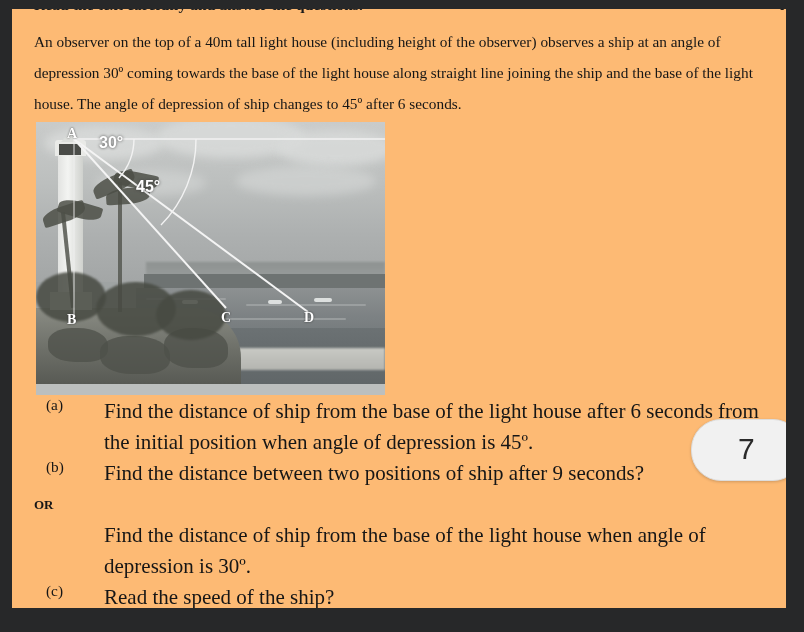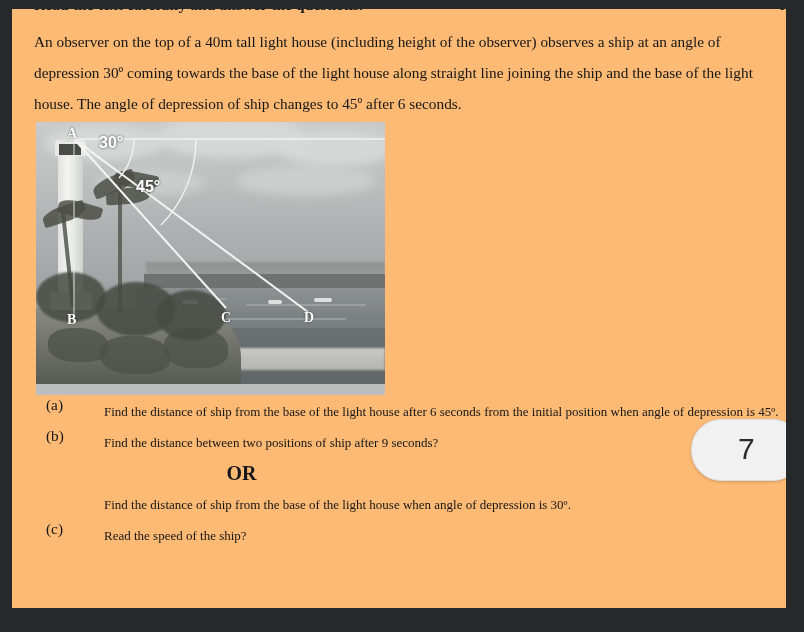--- a/index.html
+++ b/index.html
@@ -276,27 +276,26 @@
   .qmark {
     position: absolute;
     left: 12px;
     top: 0;
     font-size: 15.3px;
     color: #161616;
   }
   .qtext {
     position: relative;
     margin-left: 70px;
-    font-size: 13px;
+    font-size: 21px;
     line-height: 31px;
     color: #161616;
   }
   .or-row {
-    text-align: center;
-    font-size: 20px;
+    font-size: 13px;
     font-weight: bold;
     line-height: 31px;
     color: #161616;
     padding-right: 330px;
   }
 
   
   .marks-pill {
     position: absolute;
     left: 691px;

